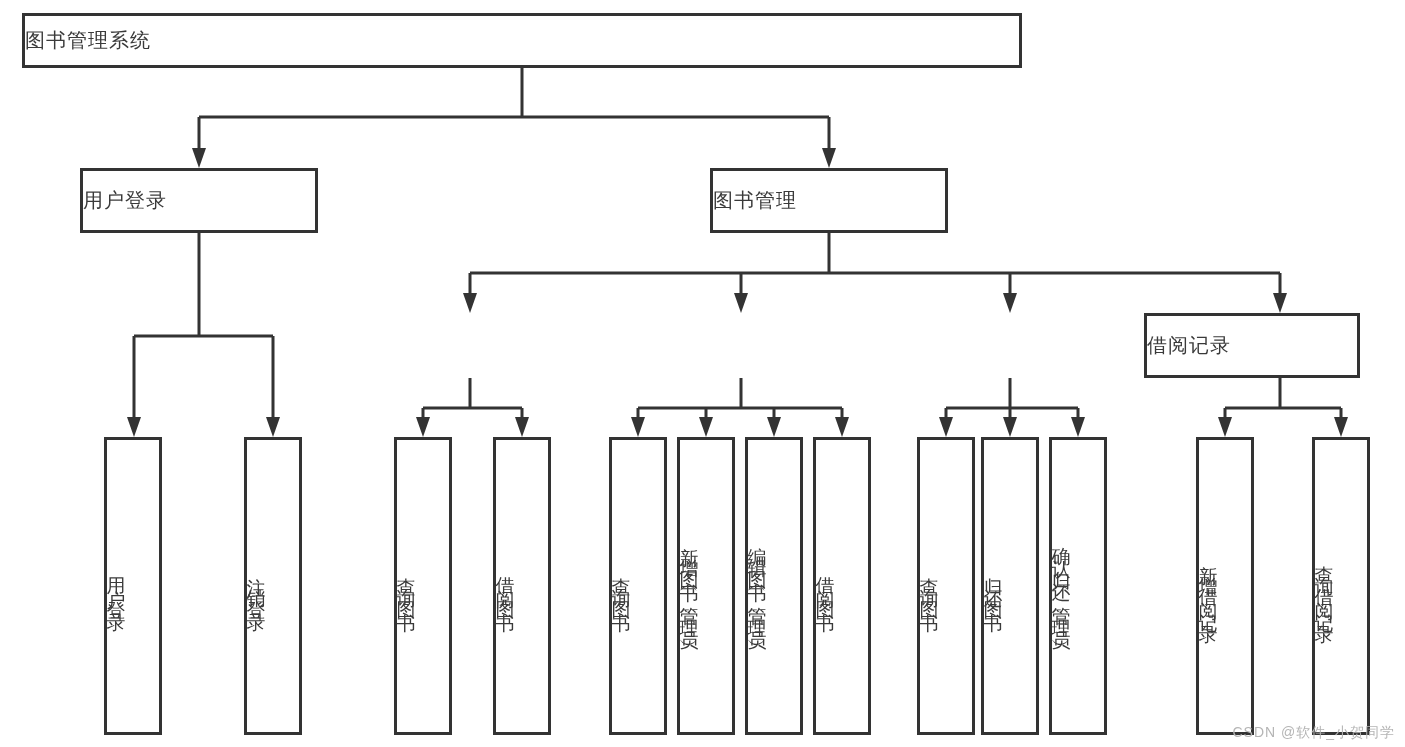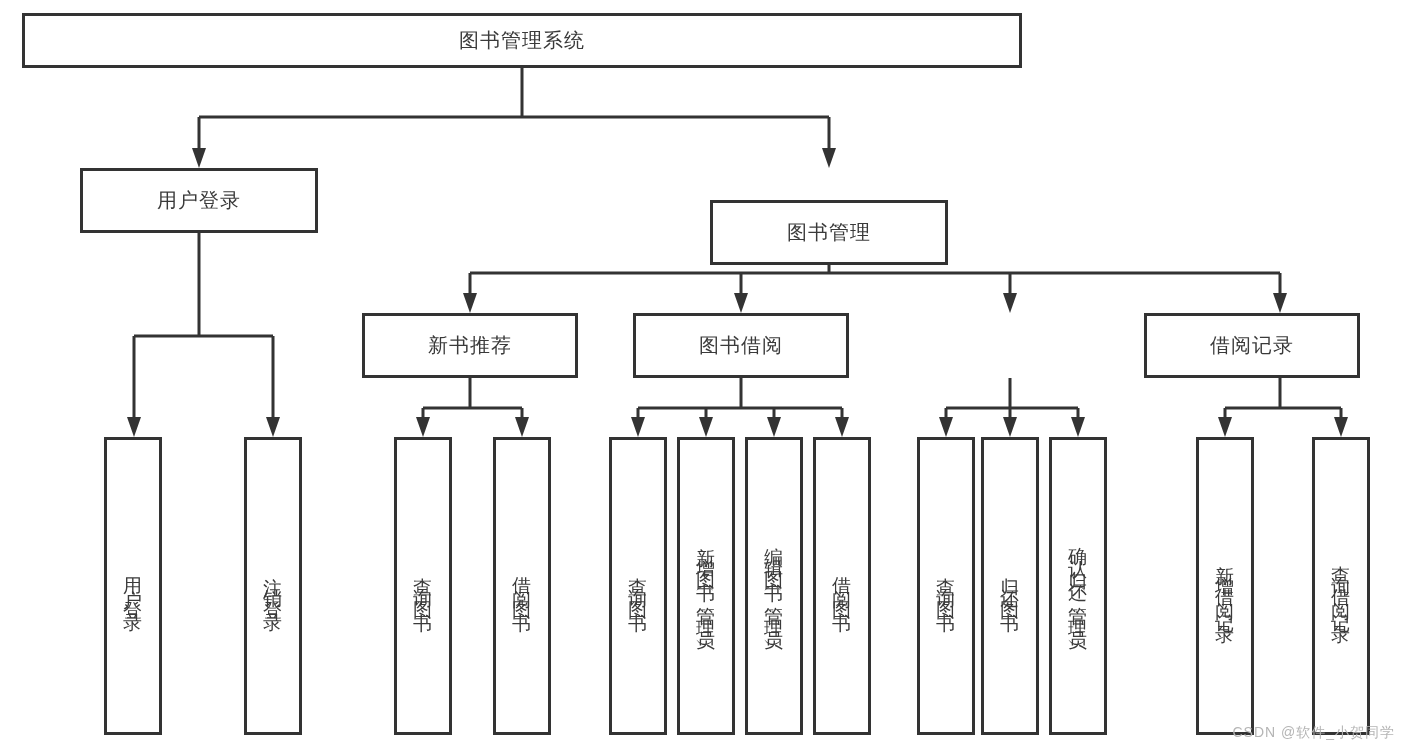--- a/index.html
+++ b/index.html
@@ -17,38 +17,38 @@
     width: 1405px; height: 747px;
     pointer-events: none;
   }
   .box {
     position: absolute;
     box-sizing: border-box;
     border: 3px solid #333333;
     background: #ffffff;
     display: flex;
     align-items: center;
-    justify-content: center;
+    justify-content: flex-start;
     color: #3a3a3a;
   }
   .h-box span {
     font-size: 20px;
     letter-spacing: 1px;
     white-space: nowrap;
   }
   .v-box span {
     writing-mode: vertical-rl;
     text-orientation: mixed;
     font-size: 19px;
     letter-spacing: 12px;
     line-height: 1;
   }
   .root-box  { left: 22px;  top: 13px;  width: 1000px; height: 55px; }
   .lvl1-a    { left: 80px;  top: 168px; width: 238px;  height: 65px; }
-  .lvl1-b    { left: 710px; top: 168px; width: 238px;  height: 65px; margin-top: 32px; }
+  .lvl1-b    { left: 710px; top: 168px; width: 238px;  height: 65px; }
   .lvl2      { top: 313px; width: 216px; height: 65px; }
   .leaf      { top: 437px; width: 58px;  height: 298px; }
   .watermark {
     position: absolute;
     right: 10px;
     bottom: 5px;
     font-size: 14px;
     color: #b5b5b5;
     letter-spacing: 1px;
     white-space: nowrap;
@@ -101,26 +101,20 @@
     <span>图书管理系统</span>
   </div>
 
   <div class="box h-box lvl1-a">
     <span>用户登录</span>
   </div>
   <div class="box h-box lvl1-b">
     <span>图书管理</span>
   </div>
 
-  <div class="box h-box lvl2" style="left:362px;">
-    <span>新书推荐</span>
-  </div>
-  <div class="box h-box lvl2" style="left:633px;">
-    <span>图书借阅</span>
-  </div>
   <div class="box h-box lvl2" style="left:1144px;">
     <span>借阅记录</span>
   </div>
 
   <div class="box v-box leaf" style="left:104px;">
     <span>用户登录</span>
   </div>
   <div class="box v-box leaf" style="left:244px;">
     <span>注销登录</span>
   </div>

